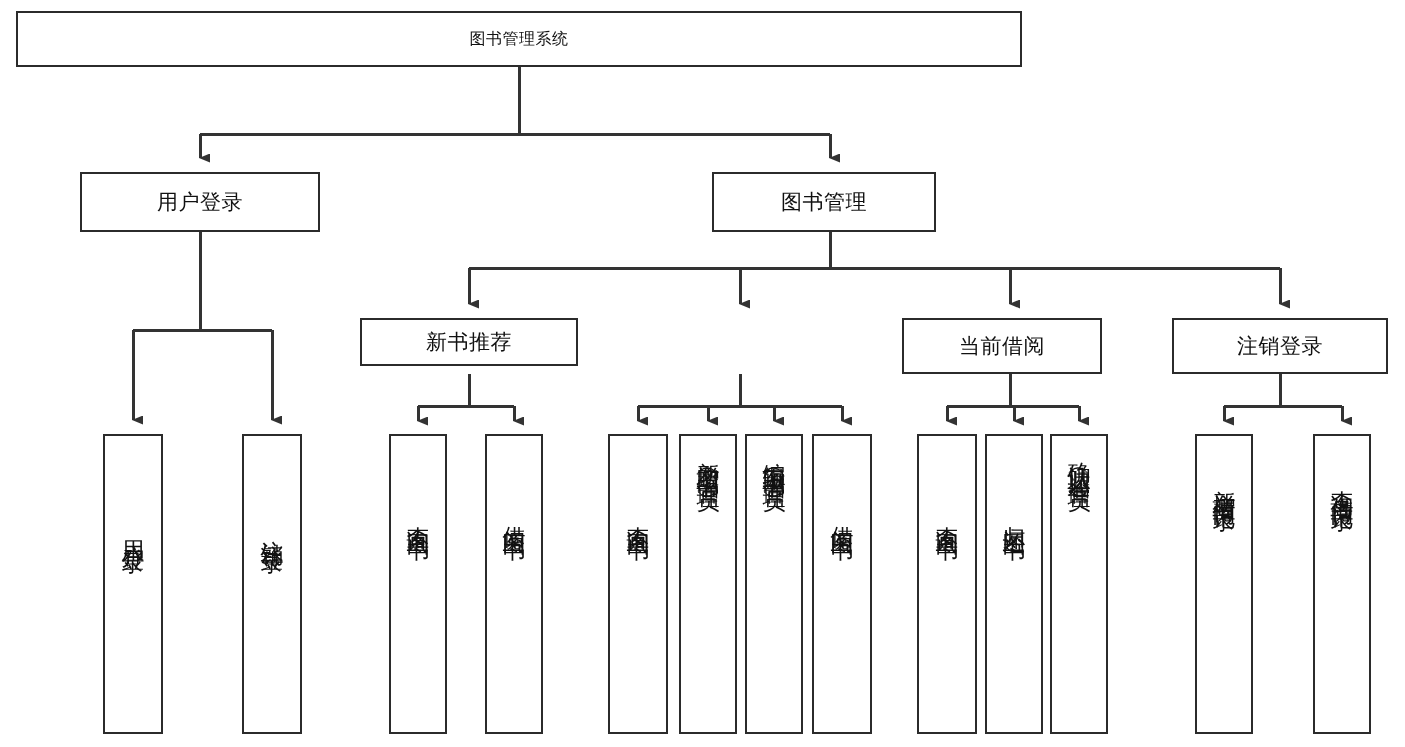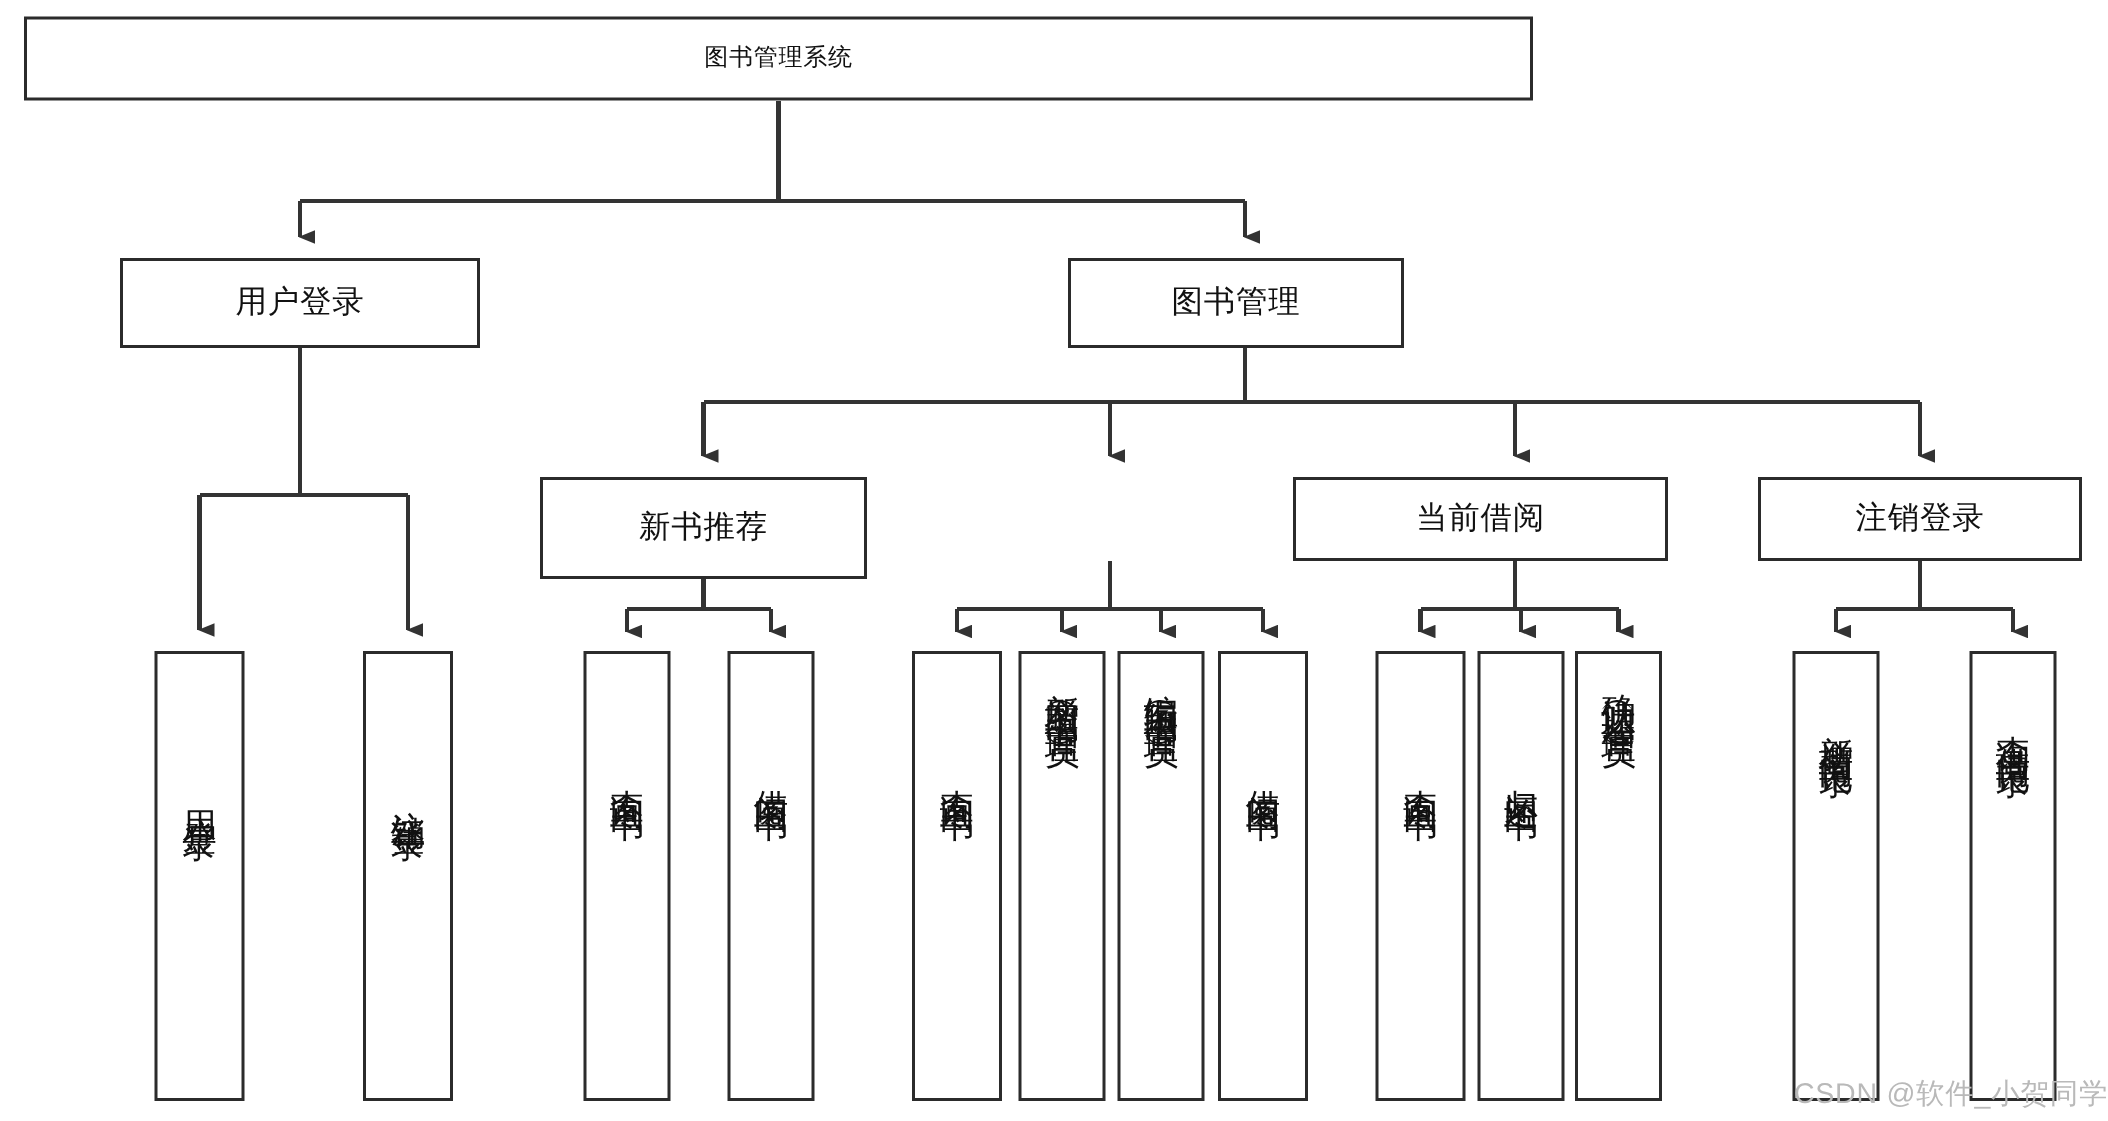--- a/index.html
+++ b/index.html
@@ -129,24 +129,24 @@
     <span class="label">图书管理系统</span>
   </div>
 
   <div class="node horiz" style="left:80px; top:172px; width:240px; height:60px;">
     <span class="label">用户登录</span>
   </div>
   <div class="node horiz" style="left:712px; top:172px; width:224px; height:60px;">
     <span class="label">图书管理</span>
   </div>
 
-  <div class="node horiz" style="left:360px; top:318px; width:218px; height:68px;">
+  <div class="node horiz" style="left:360px; top:318px; width:218px; height:48px;">
     <span class="label">新书推荐</span>
   </div>
-  <div class="node horiz" style="left:862px; top:318px; width:250px; height:56px;">
+  <div class="node horiz" style="left:902px; top:318px; width:200px; height:56px;">
     <span class="label">当前借阅</span>
   </div>
   <div class="node horiz" style="left:1172px; top:318px; width:216px; height:56px;">
     <span class="label">注销登录</span>
   </div>
 
   <div class="node vert" style="left:103px; top:434px; width:60px; height:300px; padding-top:86px;">
     <span class="label">用户登录</span>
   </div>
   <div class="node vert" style="left:242px; top:434px; width:60px; height:300px; padding-top:86px;">
@@ -183,15 +183,14 @@
     <span class="label">确认归还（管理员）</span>
   </div>
 
   <div class="node vert" style="left:1195px; top:434px; width:58px; height:300px; padding-top:36px;">
     <span class="label">新增借阅记录</span>
   </div>
   <div class="node vert" style="left:1313px; top:434px; width:58px; height:300px; padding-top:36px;">
     <span class="label">查询借阅记录</span>
   </div>
 
-  <div class="watermark" style="left:1196px; top:716px;">CSDN @软件_小贺同学</div>
 
 </div>
 
 </body></html>

